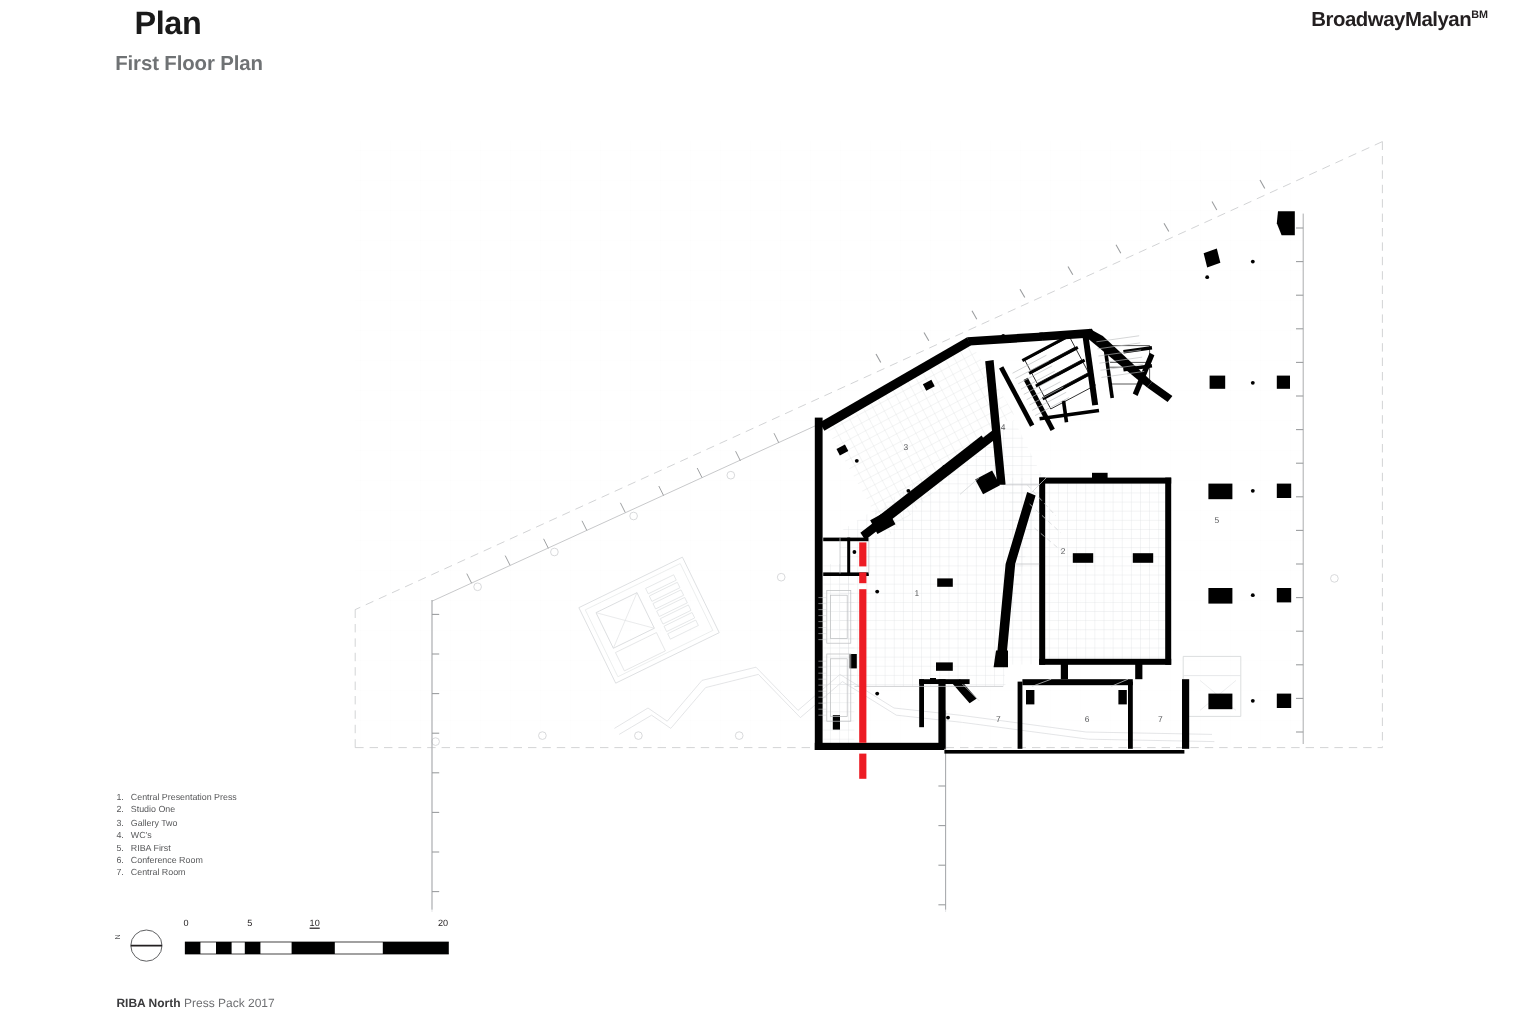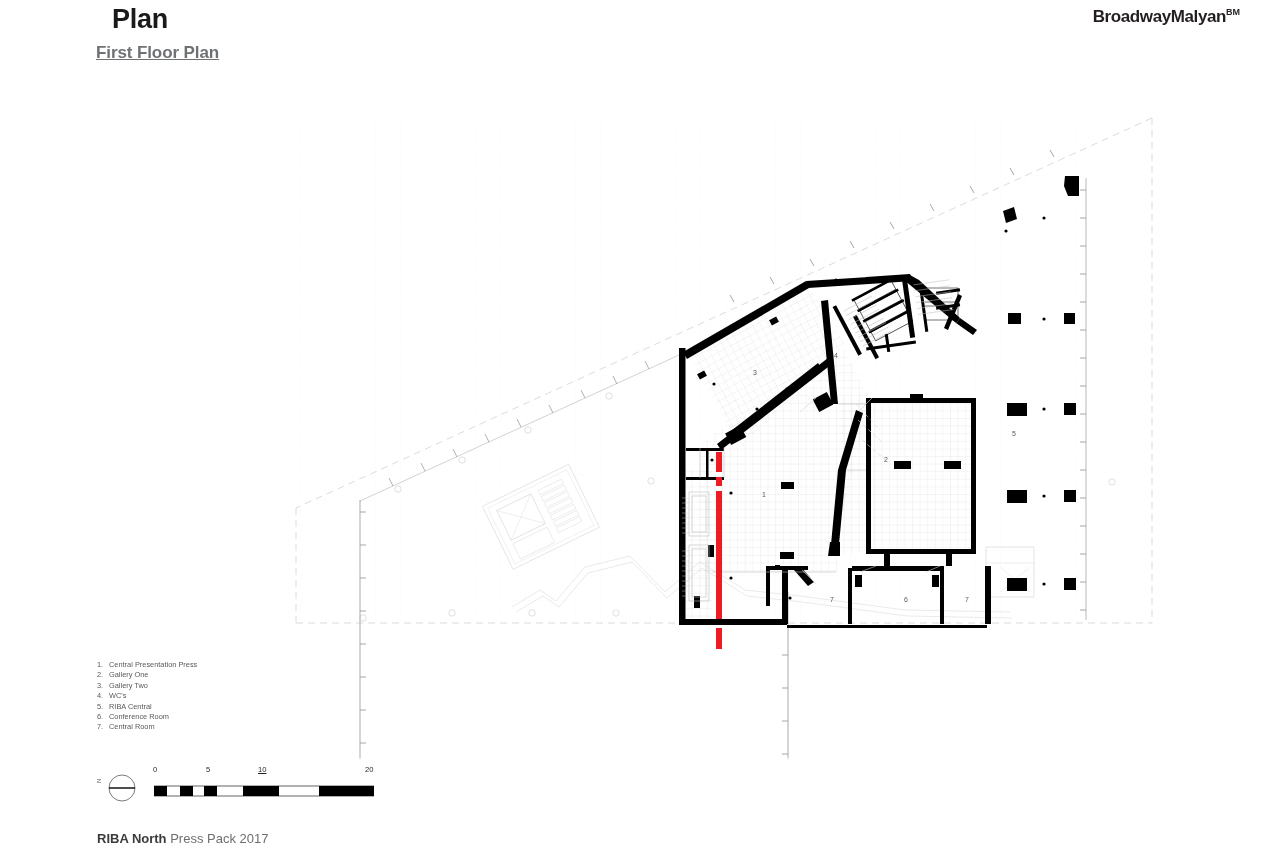--- a/index.html
+++ b/index.html
@@ -11,21 +11,21 @@
   }
   .page{position:absolute;inset:0;}
 
   
   .title{
     position:absolute;left:96px;top:4px;
     font-size:27px;font-weight:bold;color:#1a1a1a;letter-spacing:-0.3px;margin-left:16px;
   }
   .subtitle{
     position:absolute;left:96px;top:43px;
-    font-size:17px;font-weight:bold;color:#6f7274;letter-spacing:-0.1px;text-decoration:underline;
+    font-size:17px;font-weight:bold;color:#6f7274;letter-spacing:-0.1px;
   }
   .logo{
     position:absolute;right:40px;top:7px;
     font-size:17px;font-weight:bold;color:#231f20;letter-spacing:-0.4px;
     white-space:nowrap;
   }
   .logo sup{font-size:9px;font-weight:bold;vertical-align:super;letter-spacing:0;}
 
   
   .drawing{position:absolute;left:0;top:0;width:1280px;height:853px;}
@@ -47,21 +47,21 @@
     position:absolute;left:0px;top:10px;font-size:6px;color:#58595b;
     transform:rotate(-90deg);transform-origin:left top;
   }
   .scale-nums{position:absolute;left:57px;top:0px;width:240px;height:12px;}
   .scale-num{position:absolute;font-size:7.6px;color:#231f20;font-weight:normal;}
   .scale-bar{position:absolute;left:58px;top:18px;}
 
   
   .footer{
     position:absolute;left:97px;top:831px;
-    font-size:13px;color:#6d6e71;white-space:nowrap;
+    font-size:10px;color:#6d6e71;white-space:nowrap;
   }
   .footer b{color:#3b3b3d;font-weight:bold;}
 </style>
 </head>
 <body>
 
 <div class="page">
 
   <div class="title">Plan</div>
   <div class="subtitle">First Floor Plan</div>
@@ -434,33 +434,33 @@
   </svg>
   </div>
 
   <div class="legend">
     <div class="legend-row">
       <span class="legend-num">1.</span>
       <span class="legend-label">Central Presentation Press</span>
     </div>
     <div class="legend-row">
       <span class="legend-num">2.</span>
-      <span class="legend-label">Gallery One</span>
+      <span class="legend-label">Studio One</span>
     </div>
     <div class="legend-row">
       <span class="legend-num">3.</span>
       <span class="legend-label">Gallery Two</span>
     </div>
     <div class="legend-row">
       <span class="legend-num">4.</span>
       <span class="legend-label">WC's</span>
     </div>
     <div class="legend-row">
       <span class="legend-num">5.</span>
-      <span class="legend-label">RIBA Central</span>
+      <span class="legend-label">RIBA First</span>
     </div>
     <div class="legend-row">
       <span class="legend-num">6.</span>
       <span class="legend-label">Conference Room</span>
     </div>
     <div class="legend-row">
       <span class="legend-num">7.</span>
       <span class="legend-label">Central Room</span>
     </div>
   </div>

